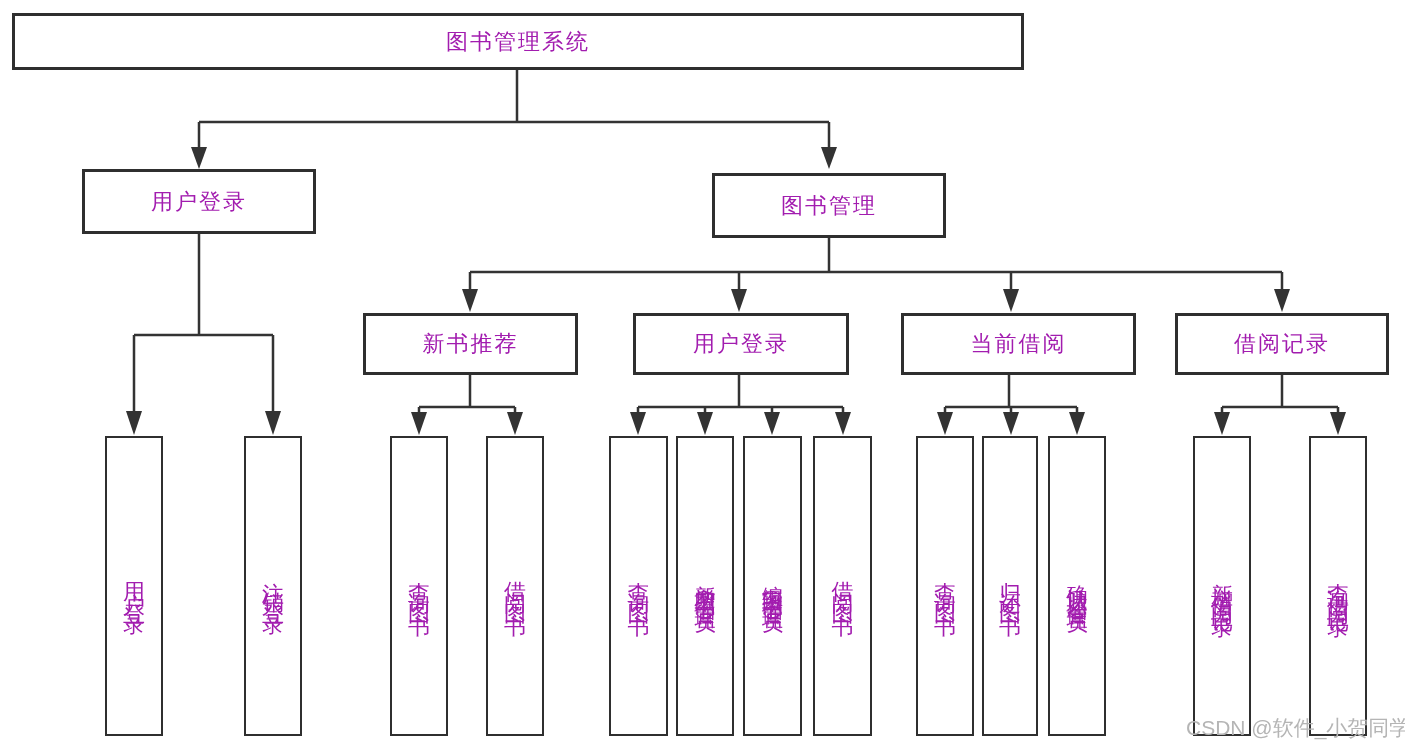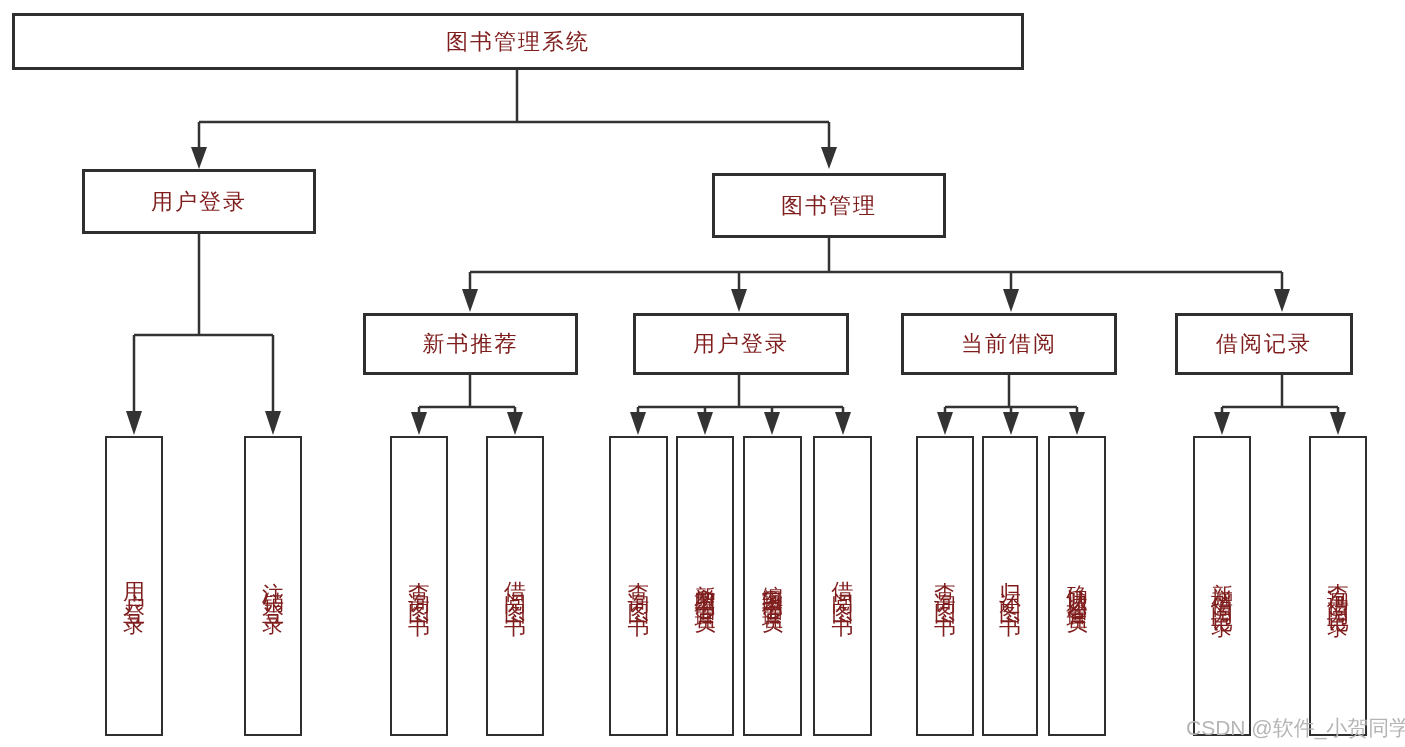--- a/index.html
+++ b/index.html
@@ -25,21 +25,21 @@
     position: absolute;
     box-sizing: border-box;
     background: #ffffff;
     border: 3px solid #2f2f2f;
     display: flex;
     align-items: center;
     justify-content: center;
     z-index: 2;
   }
   .node .lbl {
-    color: #7f1d1d;
+    color: #a21caf;
     font-size: 22px;
     letter-spacing: 2px;
     white-space: nowrap;
   }
   .leaf {
     border-width: 2.5px;
   }
   .leaf .lbl {
     writing-mode: vertical-rl;
     text-orientation: mixed;
@@ -120,24 +120,24 @@
   <div class="node" style="left:712px; top:173px; width:234px; height:65px;">
     <span class="lbl">图书管理</span>
   </div>
 
   <div class="node" style="left:363px; top:313px; width:215px; height:62px;align-items:center;">
     <span class="lbl">新书推荐</span>
   </div>
   <div class="node" style="left:633px; top:313px; width:216px; height:62px;">
     <span class="lbl">用户登录</span>
   </div>
-  <div class="node" style="left:901px; top:313px; width:216px; height:62px;">
+  <div class="node" style="left:901px; top:313px; width:235px; height:62px;">
     <span class="lbl">当前借阅</span>
   </div>
-  <div class="node" style="left:1175px; top:313px; width:178px; height:62px;">
+  <div class="node" style="left:1175px; top:313px; width:214px; height:62px;">
     <span class="lbl">借阅记录</span>
   </div>
 
   <div class="node leaf v-short" style="left:105px; top:436px; width:58px; height:300px;">
     <span class="lbl">用户登录</span>
   </div>
   <div class="node leaf v-short" style="left:244px; top:436px; width:58px; height:300px;">
     <span class="lbl">注销登录</span>
   </div>
 

